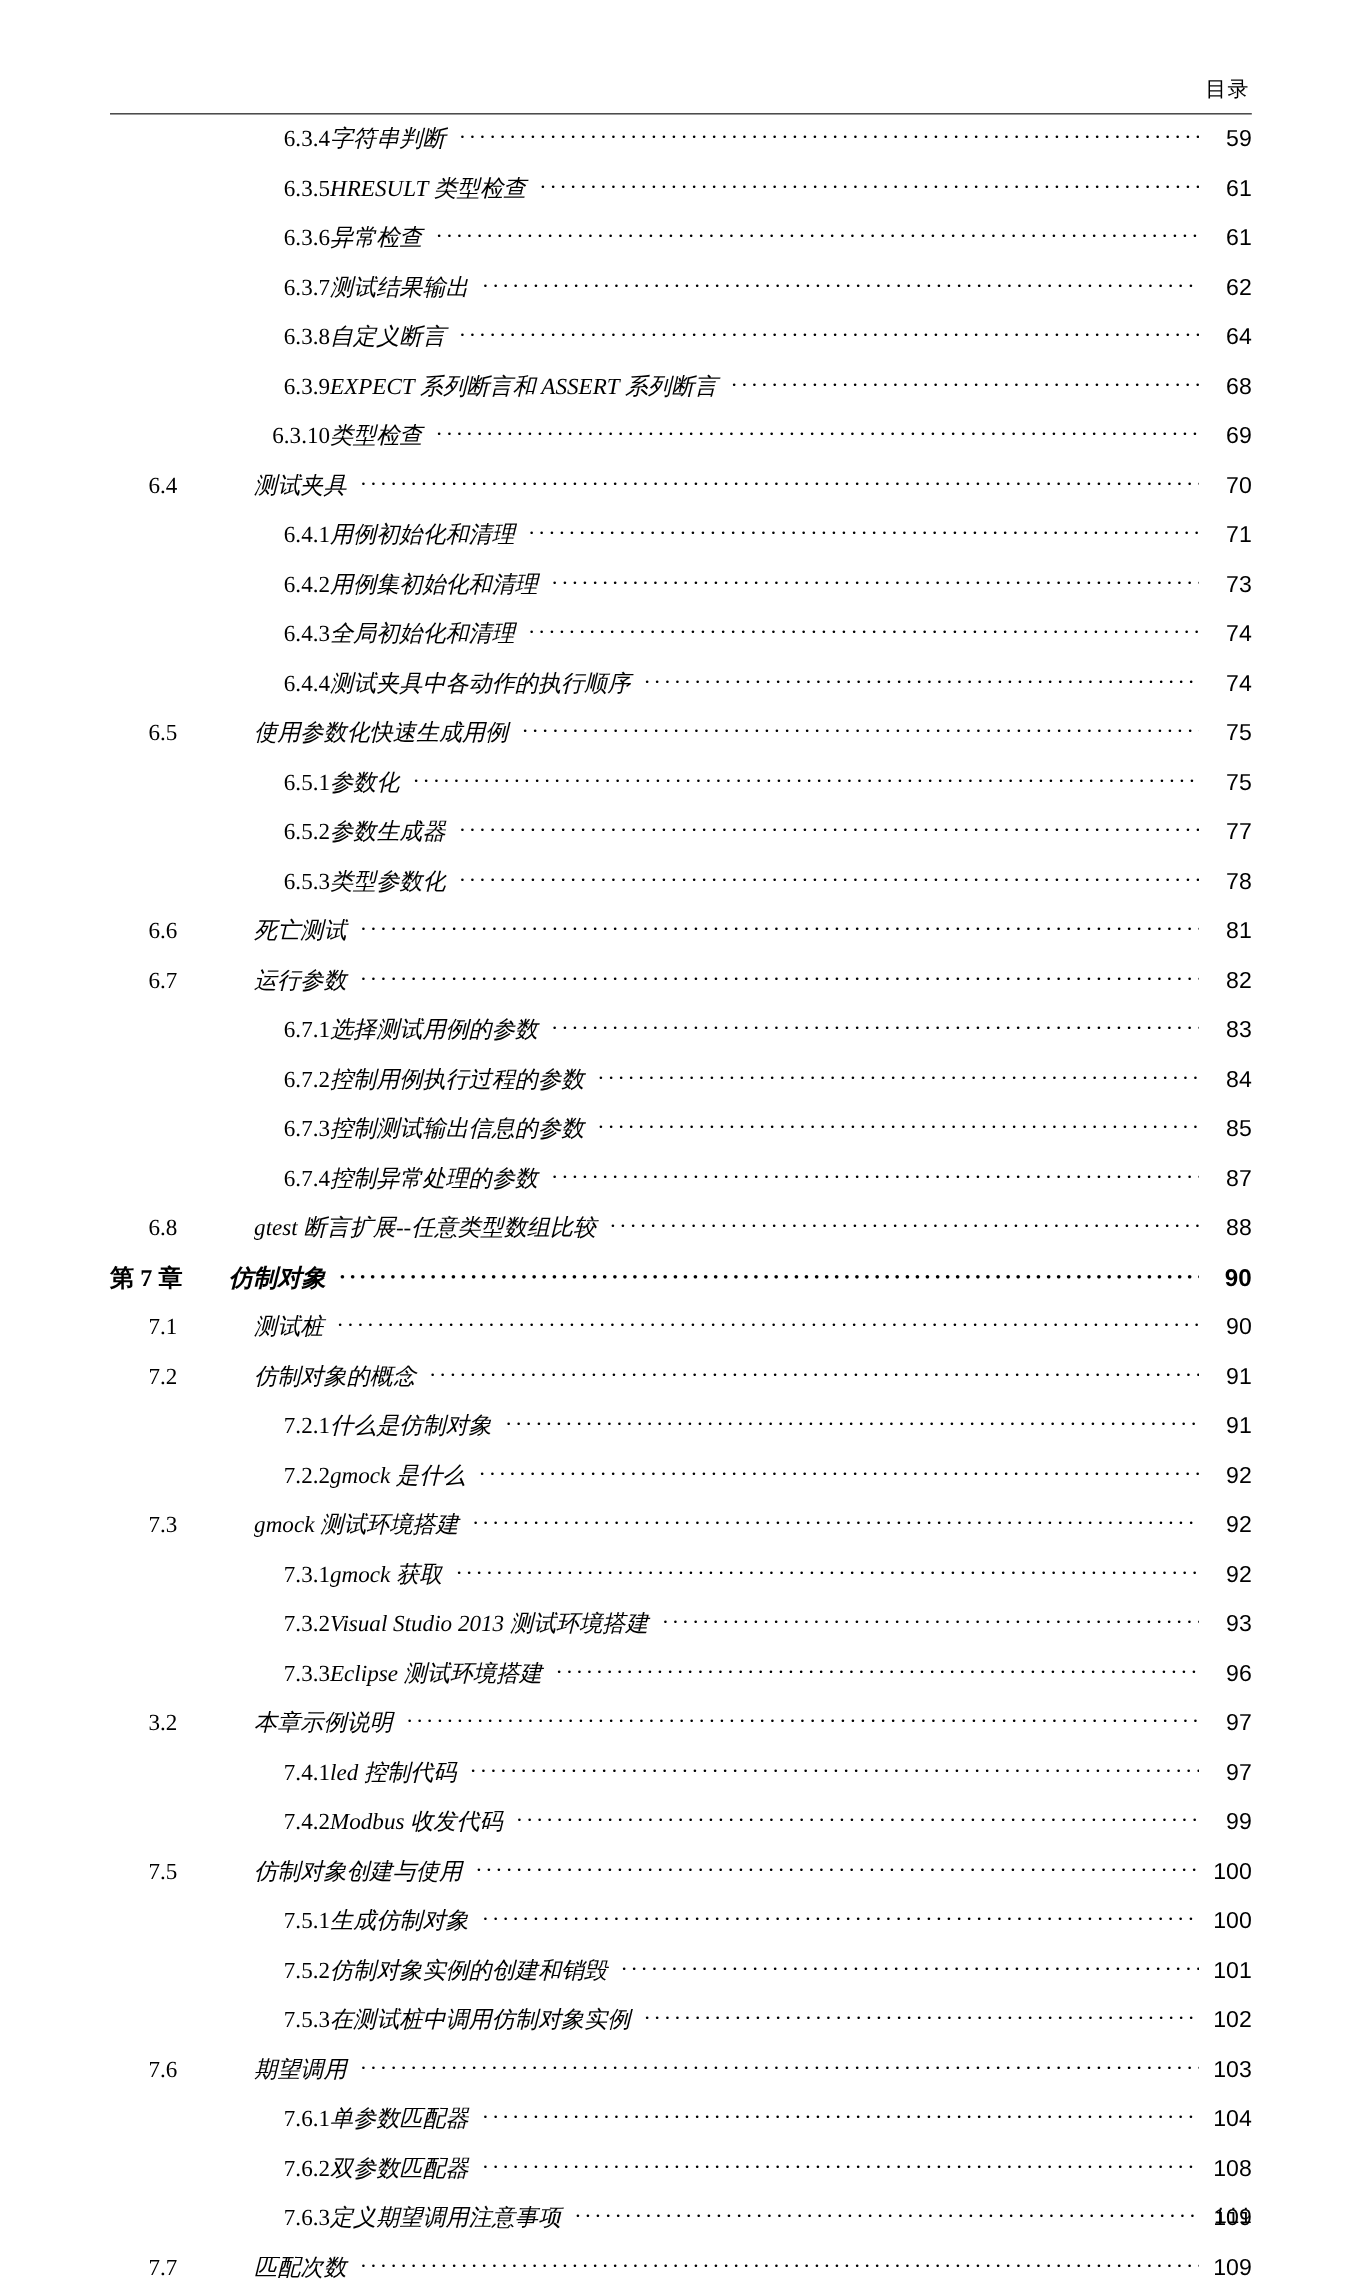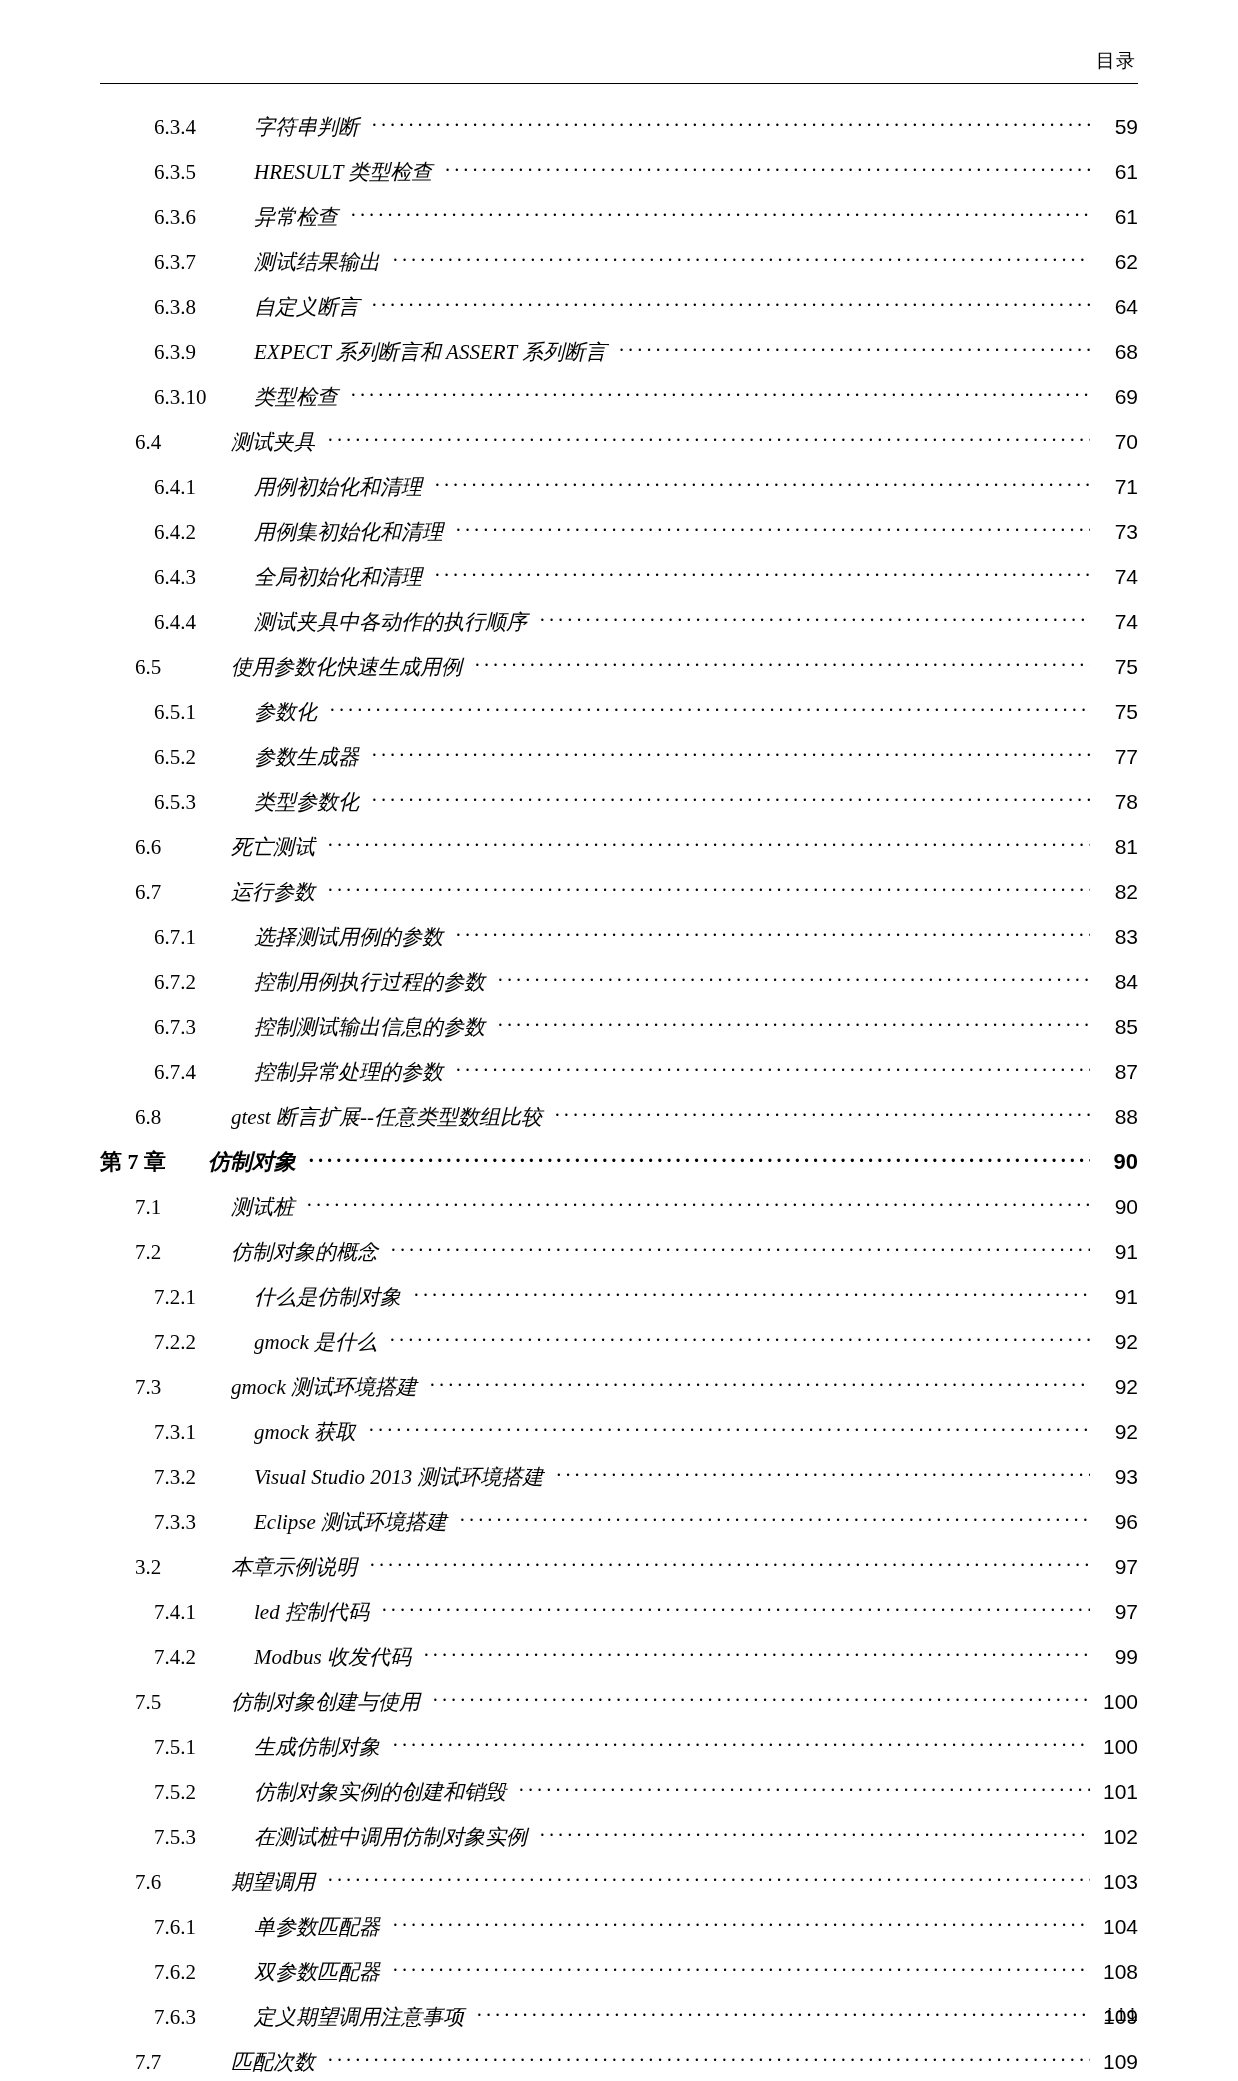--- a/index.html
+++ b/index.html
@@ -18,21 +18,21 @@
   .page {
     position: relative;
     width: 1238px;
     height: 2081px;
     box-sizing: border-box;
     padding: 0 100px;
   }
   .header {
     position: relative;
     height: 92px;
-    padding-top: 48px;
+    padding-top: 68px;
     box-sizing: border-box;
   }
   .header-title {
     text-align: right;
     font-size: 19px;
     font-family: "DejaVu Sans", "Liberation Sans", sans-serif;
     letter-spacing: 1px;
     color: #000;
     padding-right: 2px;
   }
@@ -53,21 +53,21 @@
     white-space: nowrap;
   }
   .toc-row.lvl1 { font-weight: bold; font-size: 22px; }
   .num {
     flex: 0 0 auto;
     font-family: "Liberation Serif", serif;
   }
   
   .lvl1 .num { width: 108px; margin-left: 0px; }
   .lvl2 .num { width: 96px; margin-left: 35px; }
-  .lvl3 .num { width: 100px; margin-left: 54px; }
+  .lvl3 .num { width: 100px; margin-left: 100px; text-align: right; }
 
   .title {
     flex: 0 0 auto;
     padding-right: 8px;
     font-style: italic;
   }
   .dots {
     flex: 1 1 auto;
     overflow: hidden;
     white-space: nowrap;

